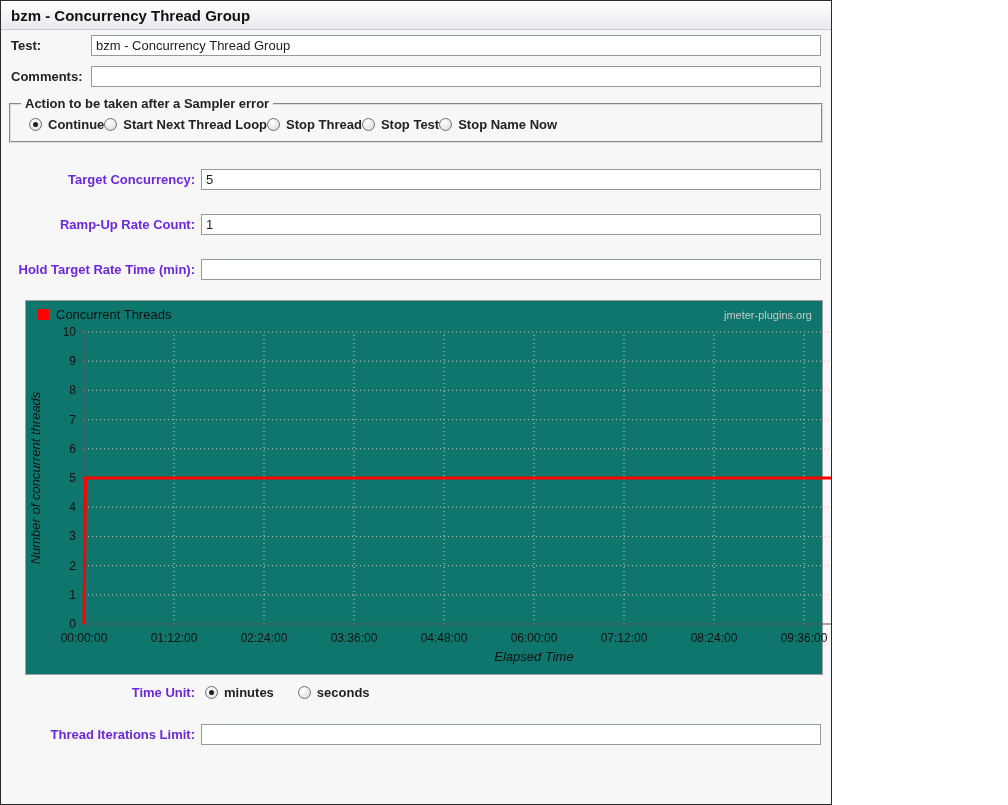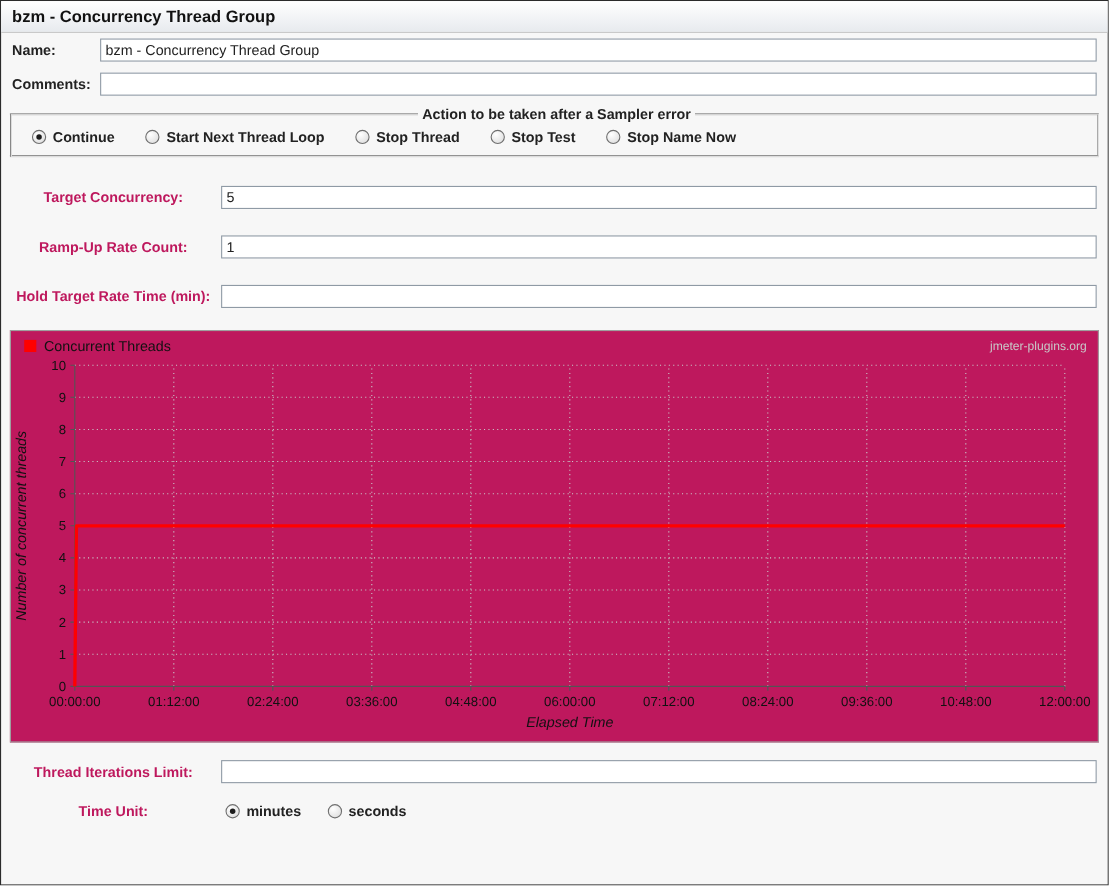--- a/index.html
+++ b/index.html
@@ -1,19 +1,19 @@
 <!DOCTYPE html>
 <html><head>
 <meta charset="utf-8">
 <style>
   * { box-sizing: border-box; margin: 0; padding: 0; }
   html,body { background:#ffffff; }
   body { font-family:"Liberation Sans", sans-serif; }
   .window {
-    width:1008px; height:805px;
+    width:832px; height:805px;
     border:1px solid #2b2b2b;
     background:#f7f7f7;
     display:flex; flex-direction:column;
     overflow:hidden;
   }
   .header {
     font-size:15px; font-weight:bold; color:#111;
     padding:6px 10px 5px 10px;
     background:linear-gradient(#ffffff,#e7eaee);
     border-bottom:1px solid #c9c9c9;
@@ -26,56 +26,56 @@
     border:1px solid #8f9aa5; background:#ffffff;
     font:13px "Liberation Sans", sans-serif;
     padding:0 4px; color:#222;
   }
   fieldset.sampler {
     margin:4px 8px 6px 8px;
     border:2px groove #dcdcdc;
     padding:2px 8px 9px 8px;
   }
   fieldset.sampler legend {
-    font-size:13px; font-weight:bold; color:#222; padding:0 4px; margin-left:2px;text-align:center;
-  }
-  .radio-row { display:flex; align-items:center; gap:28px; padding:4px 0 0 10px; }
+    font-size:13px; font-weight:bold; color:#222; padding:0 4px; margin-left:2px;
+  }
+  .radio-row { display:flex; align-items:center; padding:4px 0 0 10px; }
   .radio-item { display:flex; align-items:center; gap:6px; font-size:13px; font-weight:bold; color:#222; cursor:default; }
   .radio {
     width:13px; height:13px; border-radius:50%;
     border:1px solid #6f6f6f;
     background:radial-gradient(circle at 35% 30%, #ffffff, #d9d9d9);
     position:relative; flex:0 0 auto;
   }
   .radio.sel::after {
     content:""; position:absolute; left:3px; top:3px;
     width:5px; height:5px; border-radius:50%; background:#1c1c1c;
   }
   .frow { display:flex; align-items:center; margin:12px 10px; }
-  .frow .flabel { width:190px; text-align:center; padding-right:6px; font-size:13px; font-weight:bold; color:#be185d; }
+  .frow .flabel { width:190px; text-align:right; padding-right:6px; font-size:13px; font-weight:bold; color:#6d28d9; }
   .frow-first { margin-top:20px; }
   .chart-panel {
-    margin:8px 8px 4px 8px;
+    margin:8px 8px 4px 24px;
     border:1px solid #9f9f9f;
-    background:#be185d;
+    background:#0f766e;
   }
   .chart-legend { display:flex; align-items:center; padding:6px 10px 0 12px; font-size:13px; color:#111; }
   .swatch { width:11px; height:11px; margin-right:7px; flex:0 0 auto; }
   .watermark { margin-left:auto; color:#c9c9c9; font-size:11px; }
   svg.chart { display:block; }
 </style>
 </head>
 <body>
 
 <div class="window">
 
   <div class="header">bzm - Concurrency Thread Group</div>
 
   <div class="row">
-    <span class="lbl lbl-left">Name:</span>
+    <span class="lbl lbl-left">Test:</span>
     <input class="text" type="text" value="bzm - Concurrency Thread Group" style="">
   </div>
 
   <div class="row">
     <span class="lbl lbl-left">Comments:</span>
     <input class="text" type="text" value="" style="">
   </div>
 
   <fieldset class="sampler">
     <legend>Action to be taken after a Sampler error</legend>
@@ -191,32 +191,32 @@
         <line x1="868" y1="302" x2="868" y2="306" stroke="#545454" stroke-width="1"></line>
         <text x="868" y="320" text-anchor="middle" style="font:12px 'Liberation Sans',sans-serif; fill:#111;">10:48:00</text>
         <line x1="958" y1="302" x2="958" y2="306" stroke="#545454" stroke-width="1"></line>
         <text x="958" y="320" text-anchor="middle" style="font:12px 'Liberation Sans',sans-serif; fill:#111;">12:00:00</text>
         <text x="508" y="339" text-anchor="middle" style="font:italic 13px 'Liberation Sans',sans-serif; fill:#111;">Elapsed Time</text>
         <text x="0" y="0" text-anchor="middle" style="font:italic 13px 'Liberation Sans',sans-serif; fill:#111;" transform="translate(14,156) rotate(-90)">Number of concurrent threads</text>
         <polyline points="58,302 59.5,156 958,156" fill="none" stroke="#ff0000" stroke-width="3" stroke-linejoin="round"></polyline>
       </svg>
   </div>
 
+  <div class="frow" style="margin-top:6px">
+    <span class="flabel">Time Unit:</span>
+    <div class="radio-row" id="time-unit-options" style="padding:0 0 0 4px; gap:24px;">
+        <span class="radio-item">
+          <span class="radio sel"></span>
+          <span>minutes</span>
+        </span>
+        <span class="radio-item">
+          <span class="radio"></span>
+          <span>seconds</span>
+        </span>
+      </div>
+  </div>
+
   <div class="frow">
     <span class="flabel">Thread Iterations Limit:</span>
     <input class="text" type="text" value="" style="">
   </div>
 
-  <div class="frow" style="margin-top:6px">
-    <span class="flabel">Time Unit:</span>
-    <div class="radio-row" id="time-unit-options" style="padding:0 0 0 4px; gap:24px;">
-        <span class="radio-item">
-          <span class="radio sel"></span>
-          <span>minutes</span>
-        </span>
-        <span class="radio-item">
-          <span class="radio"></span>
-          <span>seconds</span>
-        </span>
-      </div>
-  </div>
-
 </div>
 
 </body></html>

